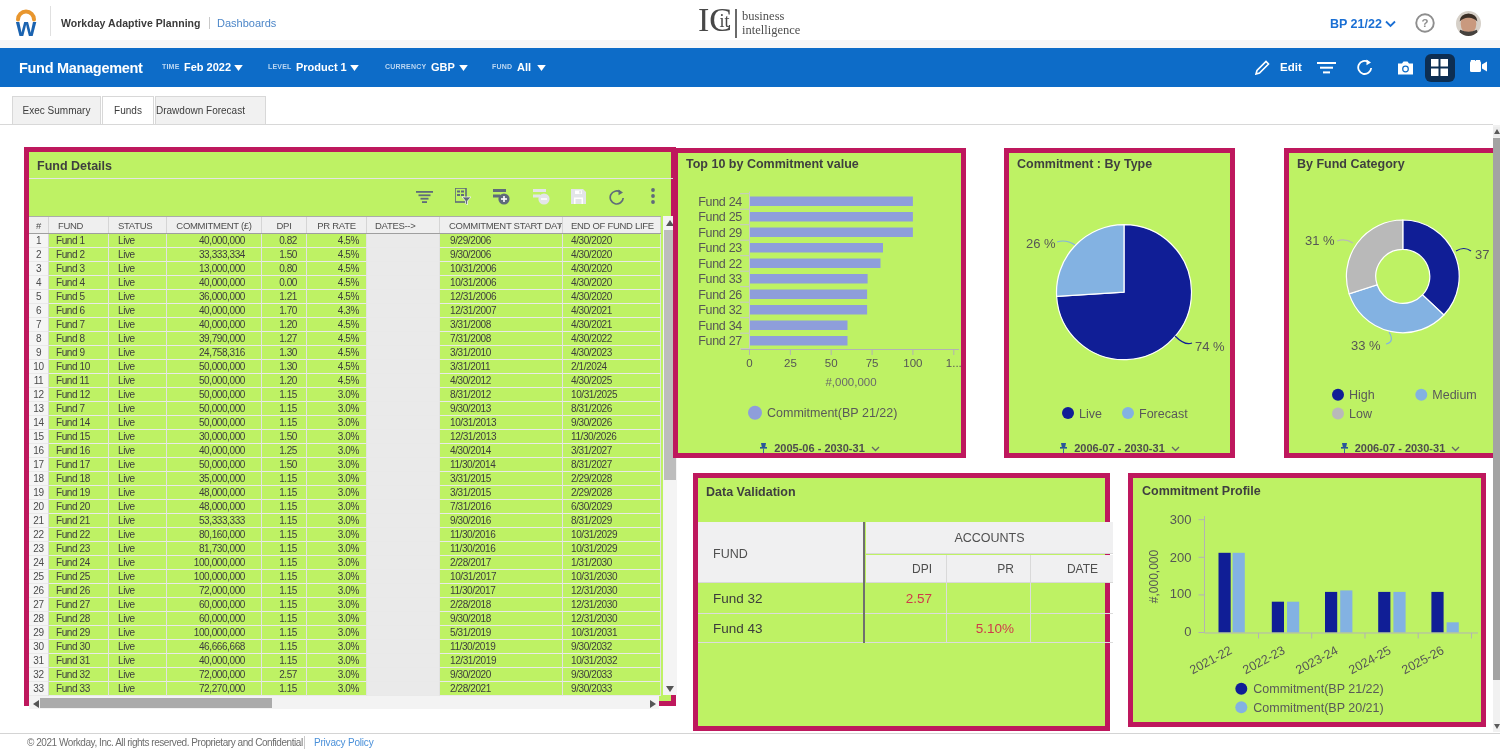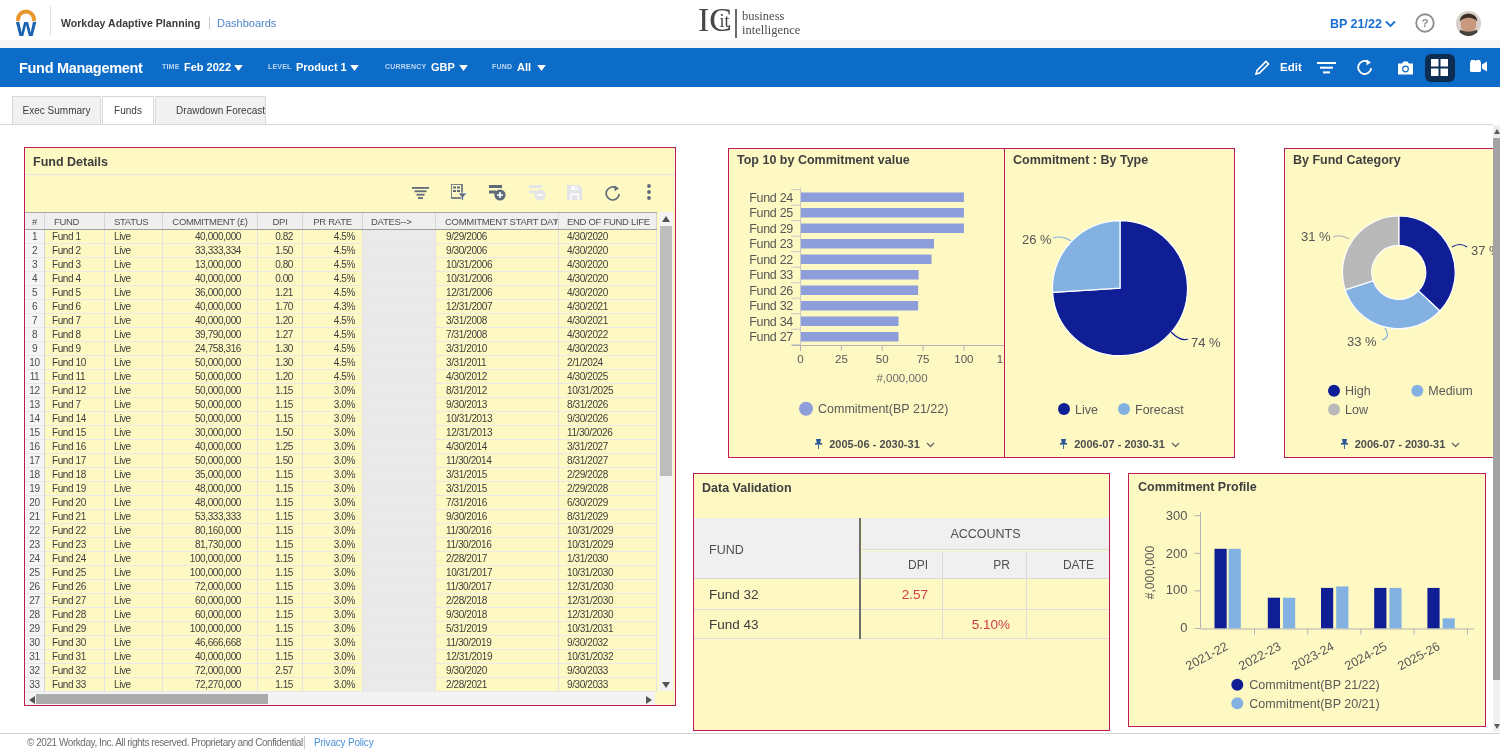--- a/index.html
+++ b/index.html
@@ -1,20 +1,20 @@
 <!DOCTYPE html>
 <html><head>
 <meta charset="utf-8">
 <style>
   * { margin:0; padding:0; box-sizing:border-box; }
   html,body { width:1500px; height:750px; overflow:hidden; background:#fff;
     font-family:"Liberation Sans", sans-serif; }
   #page { position:relative; width:1500px; height:750px; }
   .abs { position:absolute; }
-  .panel { position:absolute; background:#fef9c3; border:1px solid #be185d; }
+  .panel { position:absolute; background:#bef264; border:5px solid #be185d; }
   .pinrow { position:absolute; width:100%; text-align:center; font-size:11px; font-weight:bold; color:#4d4d4d; }
   
   #fdtable { position:absolute; left:0; top:64px; width:632px; font-size:10px; letter-spacing:-0.4px; color:#3d3d3d; }
   .tr { display:grid; grid-template-columns:20px 60px 58px 95px 45px 60px 73px 123px 98px; height:14px; line-height:13px; }
   .tr > div { border-right:1px solid #e2e2e2; border-bottom:1px solid #e9e9e9; overflow:hidden; white-space:nowrap; }
   .tr > .c0 { background:#f5f5f5; text-align:center; border-right:1px solid #d5d5d5; color:#4c4c4c; }
   .tr > .c1 { padding-left:7px; }
   .tr > .c2 { padding-left:9px; }
   .tr > .c3 { text-align:right; padding-right:16px; }
   .tr > .c4 { text-align:right; padding-right:9px; }
@@ -126,21 +126,21 @@
   <svg class="abs" style="left:1470px;top:60px;" width="17" height="13" viewBox="0 0 17 13">
     <rect x="0" y="1" width="11" height="11" rx="1.5" fill="#fff"></rect>
     <path d="M12 4.5 L17 1.5 V11.5 L12 8.5 Z" fill="#fff"></path>
     <circle cx="3" cy="0" r="2.3" fill="#fff"></circle>
       <circle cx="8" cy="0" r="2.3" fill="#fff"></circle>
   </svg>
 
   <div class="abs" style="left:0;top:87px;width:1500px;height:37px;background:#fff;"></div>
   <div class="abs" style="left:12px;top:96px;width:89px;height:28px;background:#f1f1f1;border:1px solid #d8d8d8;border-bottom:none;font-size:10px;color:#3c3c3c;text-align:center;line-height:27px;">Exec Summary</div>
   <div class="abs" style="left:102px;top:96px;width:52px;height:29px;background:#fff;border:1px solid #d8d8d8;border-bottom:none;font-size:10px;color:#3c3c3c;text-align:center;line-height:27px;">Funds</div>
-  <div class="abs" style="left:155px;top:96px;width:111px;height:28px;background:#f1f1f1;border:1px solid #d8d8d8;border-bottom:none;font-size:10px;color:#3c3c3c;text-align:right;line-height:27px;">Drawdown Forecast</div>
+  <div class="abs" style="left:155px;top:96px;width:111px;height:28px;background:#f1f1f1;border:1px solid #d8d8d8;border-bottom:none;font-size:10px;color:#3c3c3c;text-align:left;line-height:27px;">Drawdown Forecast</div>
   <div class="abs" style="left:0;top:124px;width:1493px;height:1px;background:#d8d8d8;"></div>
 
   <div class="panel" id="fundDetails" style="left:24px;top:147px;width:652px;height:559px;">
     <div style="position:absolute;left:8px;top:6.5px;font-size:12.5px;font-weight:bold;color:#3f3f3f;">Fund Details</div>
     <div style="position:absolute;left:0;top:26px;width:650px;height:1px;background:#e4e4e4;"></div>
 
     <svg style="position:absolute;left:387px;top:39px;" width="19" height="12" viewBox="0 0 19 12">
       <rect x="0" y="0" width="17" height="1.8" fill="#5f6b7a"></rect>
         <rect x="2.5" y="3.4" width="12" height="1.8" fill="#5f6b7a"></rect>
         <rect x="4.5" y="6.8" width="8" height="1.8" fill="#5f6b7a"></rect>
@@ -573,21 +573,21 @@
 
     <div style="position:absolute;left:0;top:544px;width:630px;height:13px;background:#f3f3f3;"></div>
     <svg style="position:absolute;left:4px;top:548px;" width="6" height="8" viewBox="0 0 6 8">
         <path d="M6 0 L0 4 L6 8 Z" fill="#555"></path>
       </svg>
     <div style="position:absolute;left:11px;top:546px;width:232px;height:10px;background:#ababab;"></div>
     <svg style="position:absolute;left:621px;top:548px;" width="6" height="8" viewBox="0 0 6 8">
         <path d="M0 0 L6 4 L0 8 Z" fill="#555"></path>
       </svg>
   </div>
-  <div class="panel" id="top10" style="left:728px;top:148px;width:293px;height:310px;">
+  <div class="panel" id="top10" style="left:673px;top:148px;width:293px;height:310px;">
     <div style="position:absolute;left:8px;top:4px;font-size:12.5px;font-weight:bold;color:#3f3f3f;">Top 10 by Commitment value</div>
     <svg style="position:absolute;left:0;top:0;" width="291" height="308" viewBox="0 0 291 308">
       <g fill="#8e9edb">
         <rect x="71.5" y="43.5" width="163.4" height="9.5"></rect>
         <rect x="71.5" y="59" width="163.4" height="9.5"></rect>
         <rect x="71.5" y="74.5" width="163.4" height="9.5"></rect>
         <rect x="71.5" y="90" width="133.5" height="9.5"></rect>
         <rect x="71.5" y="105.5" width="131" height="9.5"></rect>
         <rect x="71.5" y="121" width="118.1" height="9.5"></rect>
         <rect x="71.5" y="136.5" width="117.6" height="9.5"></rect>

